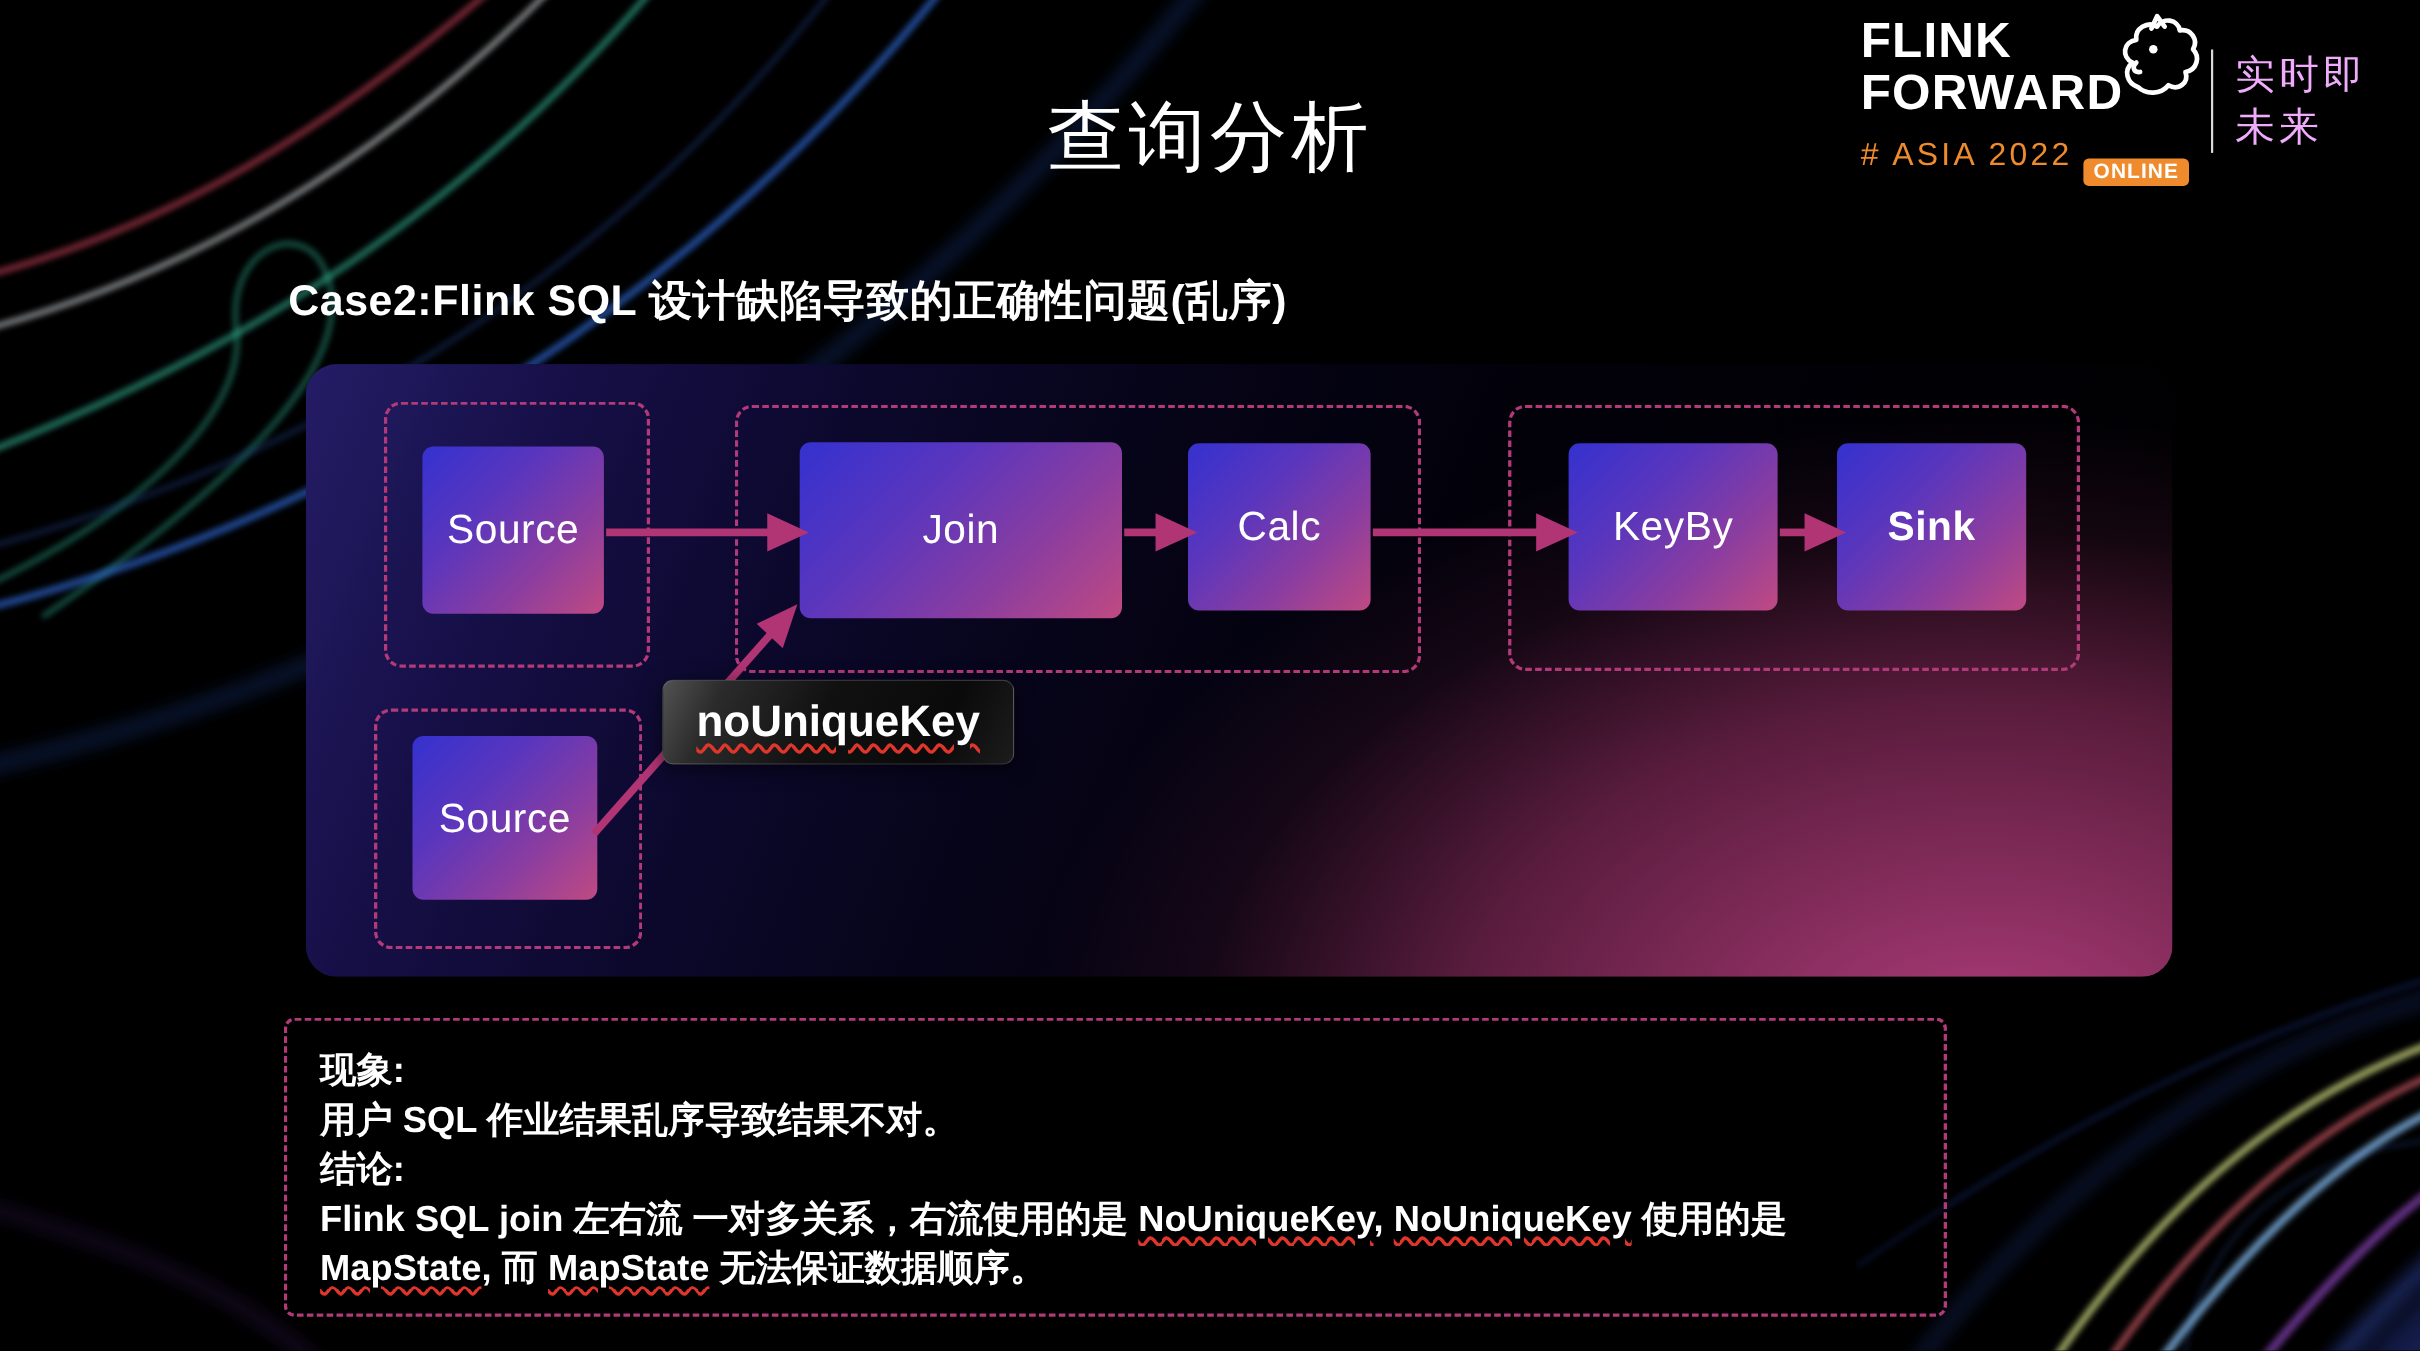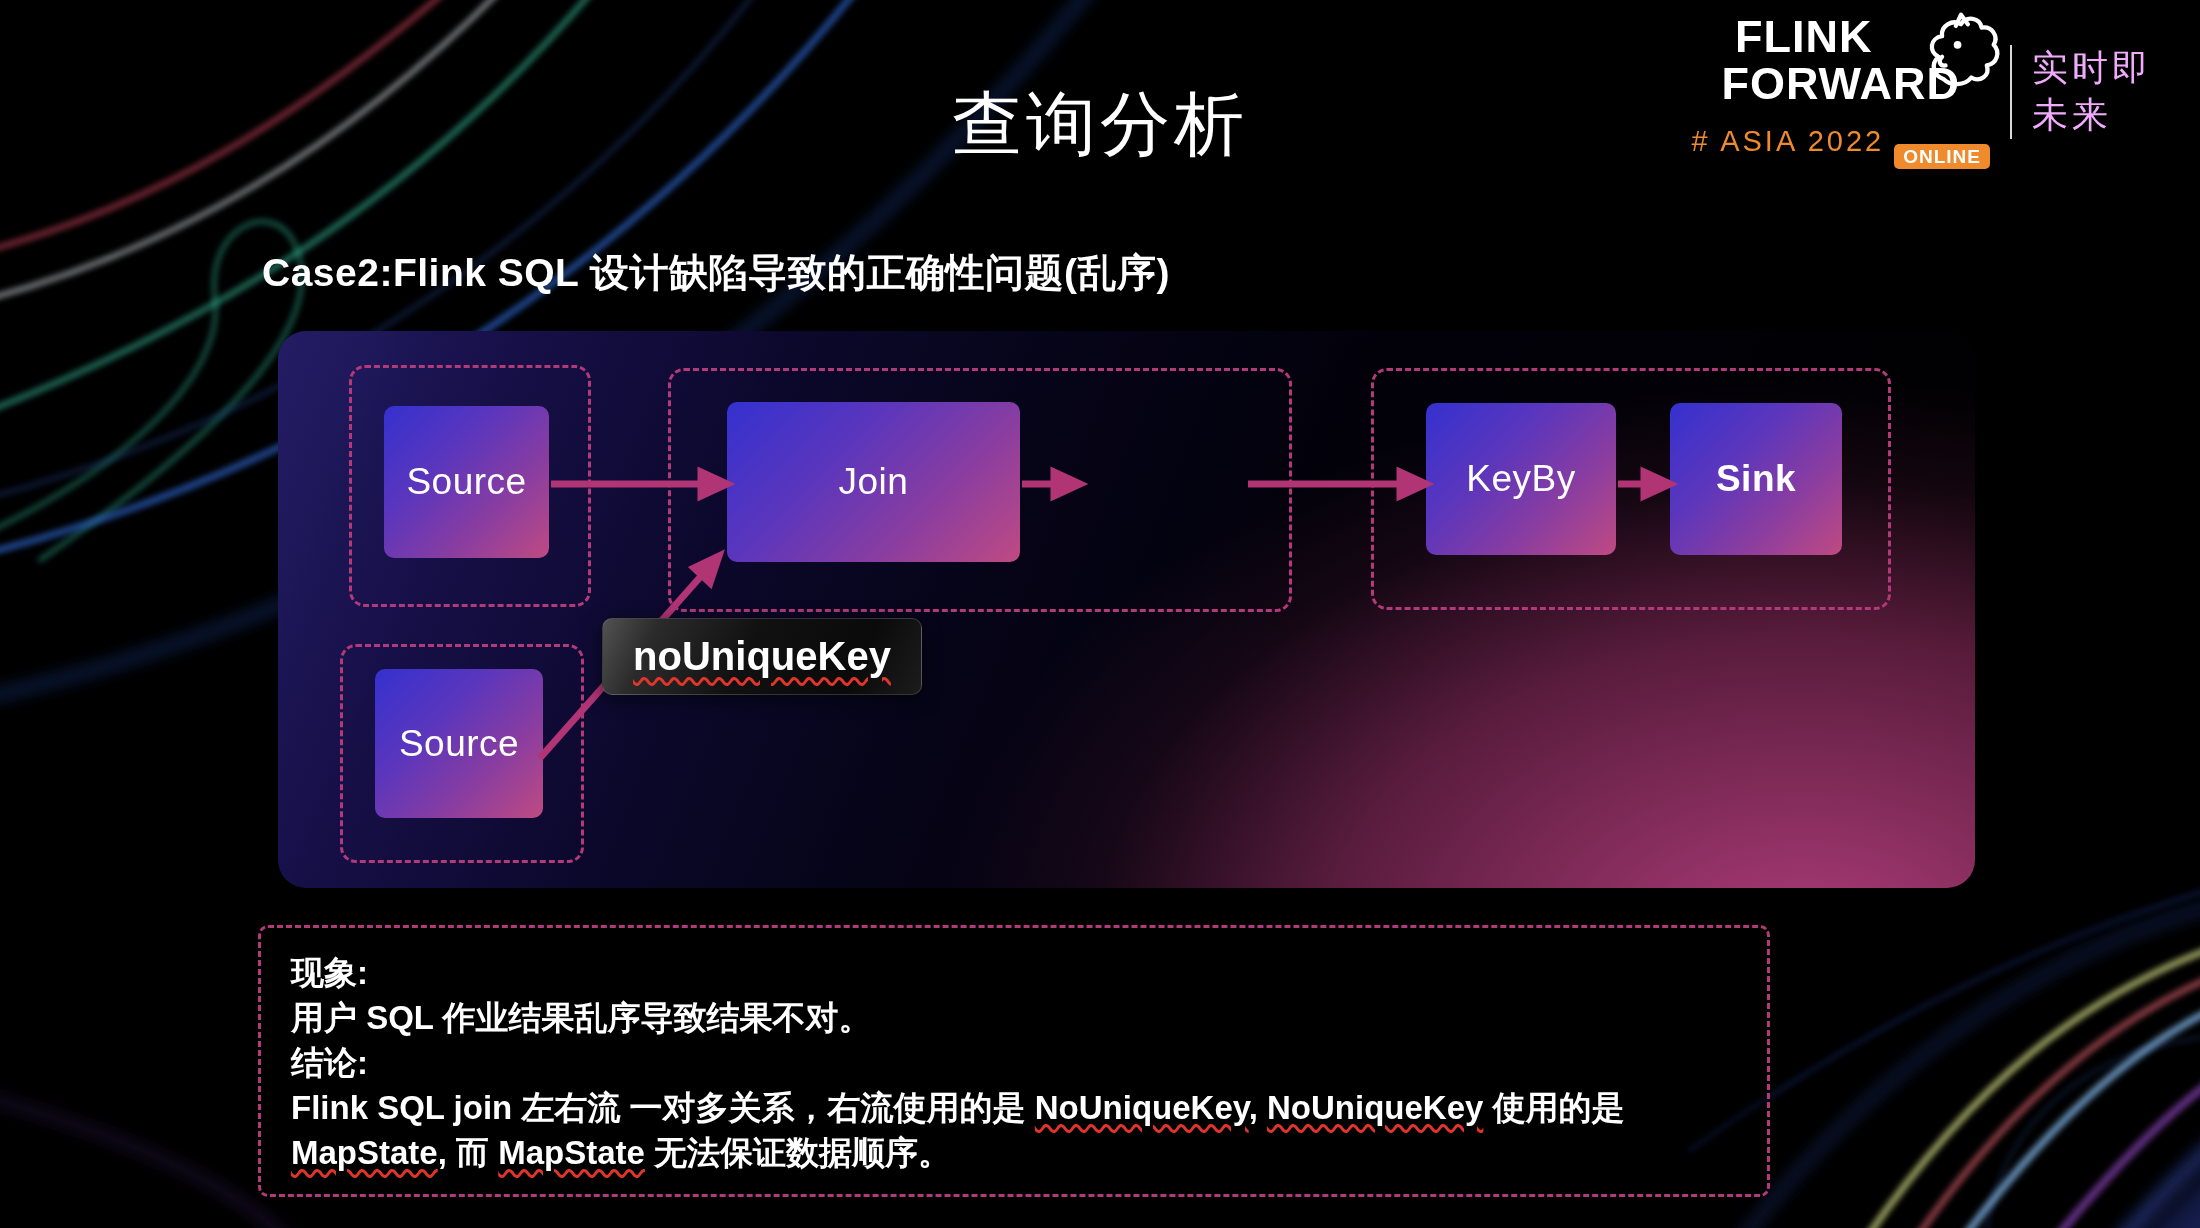--- a/index.html
+++ b/index.html
@@ -4,21 +4,21 @@
 <style>
   html,body{margin:0;padding:0;background:#000;}
   .slide{
     position:relative;width:2200px;height:1228px;overflow:hidden;background:#000;
     font-family:"Liberation Sans","DejaVu Sans",sans-serif;color:#fff;
   }
   .bgdeco{position:absolute;inset:0;pointer-events:none;}
 
   
   .logo{position:absolute;top:14px;right:48px;display:flex;align-items:center;gap:20px;}
-  .ff{position:relative;text-align:center;line-height:1;}
+  .ff{position:relative;text-align:left;line-height:1;}
   .ff .l1{font-size:45px;font-weight:bold;letter-spacing:1px;padding-right:74px;}
   .ff .l2{font-size:45px;font-weight:bold;letter-spacing:1px;margin-top:2px;}
   .ff .l3{margin-top:8px;display:flex;align-items:center;justify-content:flex-end;gap:10px;padding-right:0px;}
   .asia{color:var(--orange,#ef8b2d);font-size:29px;font-weight:normal;letter-spacing:3px;}
   .badge{background:var(--orange,#ef8b2d);color:#fff;font-size:19px;font-weight:bold;
          padding:3px 9px;border-radius:5px;letter-spacing:1px;margin-top:30px;}
   .squirrel{position:absolute;top:-6px;right:-14px;}
   .divider{width:2px;height:94px;background:rgba(255,255,255,.85);}
   .tagline{font-size:36px;font-weight:100;letter-spacing:4px;line-height:1.3;color:#f0abfc;}
 
@@ -131,20 +131,23 @@
     <div class="dgroup" style="left:390px;top:37px;width:618px;height:238px;"></div>
     <div class="dgroup" style="left:1093px;top:37px;width:514px;height:236px;"></div>
     <div class="dgroup" style="left:62px;top:313px;width:238px;height:213px;"></div>
 
     <div class="node" style="left:106px;top:75px;width:165px;height:152px;">
       <span>Source</span>
     </div>
     <div class="node" style="left:449px;top:71px;width:293px;height:160px;">
       <span>Join</span>
     </div>
+    <div class="node" style="left:802px;top:72px;width:166px;height:152px;">
+      <span>Calc</span>
+    </div>
     <div class="node" style="left:1148px;top:72px;width:190px;height:152px;">
       <span>KeyBy</span>
     </div>
     <div class="node" style="left:1392px;top:72px;width:172px;height:152px;font-weight:bold;">
       <span>Sink</span>
     </div>
     <div class="node" style="left:97px;top:338px;width:168px;height:149px;">
       <span>Source</span>
     </div>
 

